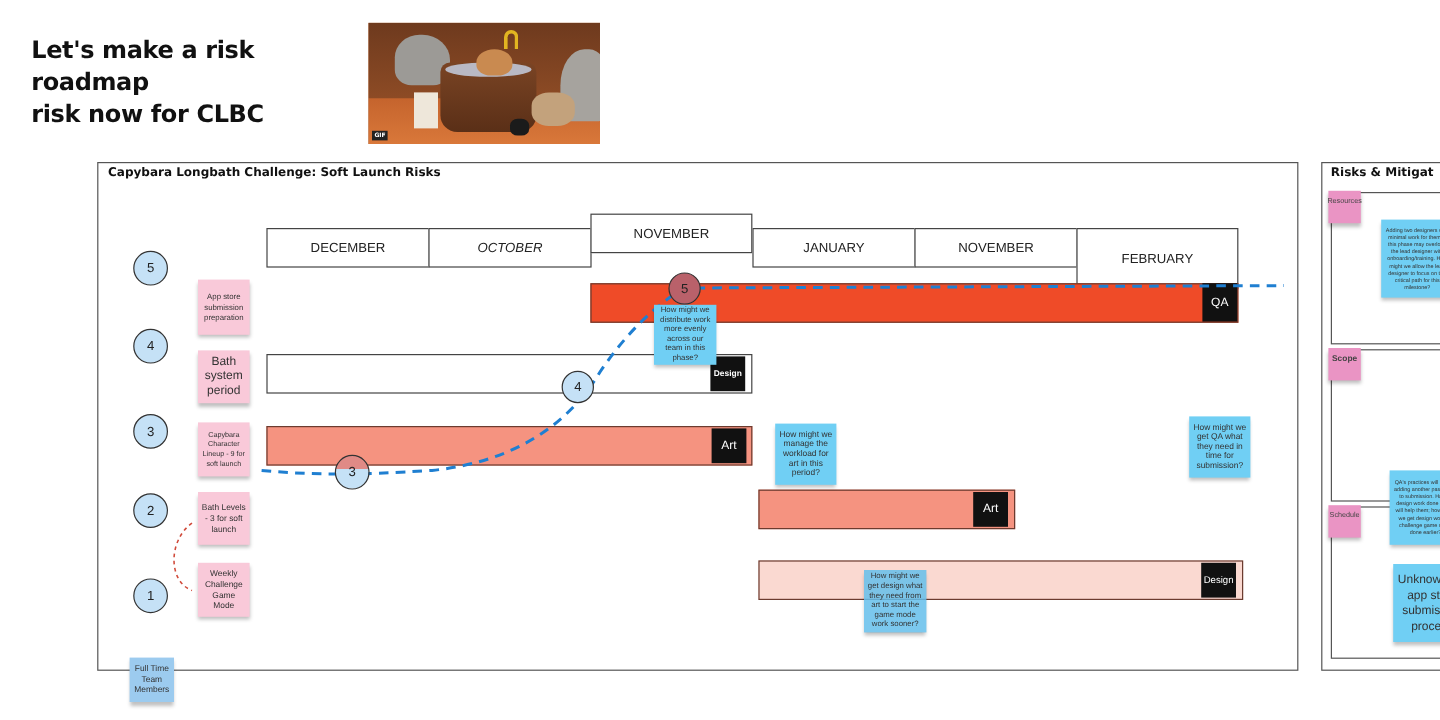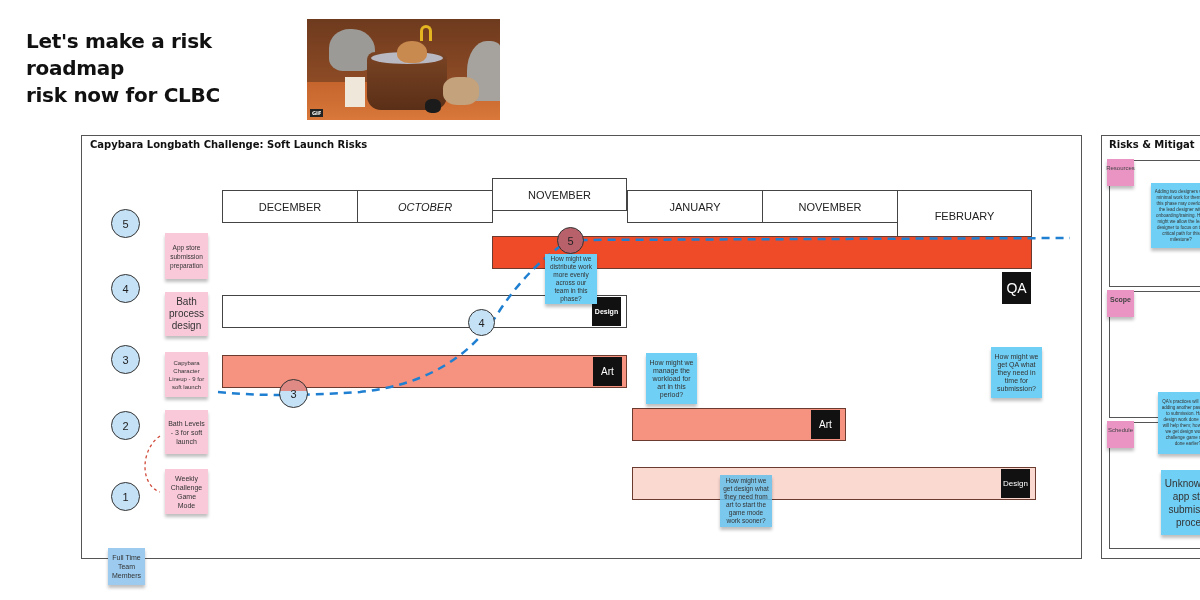--- a/index.html
+++ b/index.html
@@ -73,27 +73,27 @@
 <div class="abs month" style="left:762px; top:190px; width:136px; height:33px;">NOVEMBER</div>
 <div class="abs month" style="left:897px; top:190px; width:135px; height:51px;">FEBRUARY</div>
 
 <div class="abs circle" style="left:111px; top:209px; width:29px; height:29px;">5</div>
 <div class="abs circle" style="left:111px; top:274px; width:29px; height:29px;">4</div>
 <div class="abs circle" style="left:111px; top:345px; width:29px; height:29px;">3</div>
 <div class="abs circle" style="left:111px; top:411px; width:29px; height:29px;">2</div>
 <div class="abs circle" style="left:111px; top:482px; width:29px; height:29px;">1</div>
 
 <div class="abs sticky-pink" style="left:165px; top:233px; width:43px; height:46px; font-size:6.5px; line-height:9px;">App store submission preparation</div>
-<div class="abs sticky-pink" style="left:165px; top:292px; width:43px; height:44px; font-size:10px; line-height:12px;">Bath process design</div>
+<div class="abs sticky-pink" style="left:165px; top:292px; width:43px; height:44px; font-size:10px; line-height:12px;">Bath system period</div>
 <div class="abs sticky-pink" style="left:165px; top:352px; width:43px; height:45px; font-size:6px; line-height:8px;">Capybara Character Lineup - 9 for soft launch</div>
 <div class="abs sticky-pink" style="left:165px; top:410px; width:43px; height:44px; font-size:7px; line-height:9px;">Bath Levels - 3 for soft launch</div>
 <div class="abs sticky-pink" style="left:165px; top:469px; width:43px; height:45px; font-size:7px; line-height:9px;">Weekly Challenge Game Mode</div>
 
 <div class="abs bar" style="left:492px; top:236px; width:540px; height:33px; background:#ef4b28;"></div>
-<div class="abs tag" style="left:1002px; top:236px; width:29px; height:32px; font-size:14px;margin-top:36px;">QA</div>
+<div class="abs tag" style="left:1002px; top:236px; width:29px; height:32px; font-size:10px;">QA</div>
 
 <div class="abs bar" style="left:222px; top:295px; width:405px; height:33px; background:#ffffff; border-color:#444;"></div>
 <div class="abs tag" style="left:592px; top:297px; width:29px; height:29px; font-size:7px; font-weight:bold;">Design</div>
 
 <div class="abs bar" style="left:222px; top:355px; width:405px; height:33px; background:#f59380;"></div>
 <div class="abs tag" style="left:593px; top:357px; width:29px; height:29px; font-size:10px;">Art</div>
 
 <div class="abs bar" style="left:632px; top:408px; width:214px; height:33px; background:#f59380;"></div>
 <div class="abs tag" style="left:811px; top:410px; width:29px; height:29px; font-size:10px;">Art</div>
 

